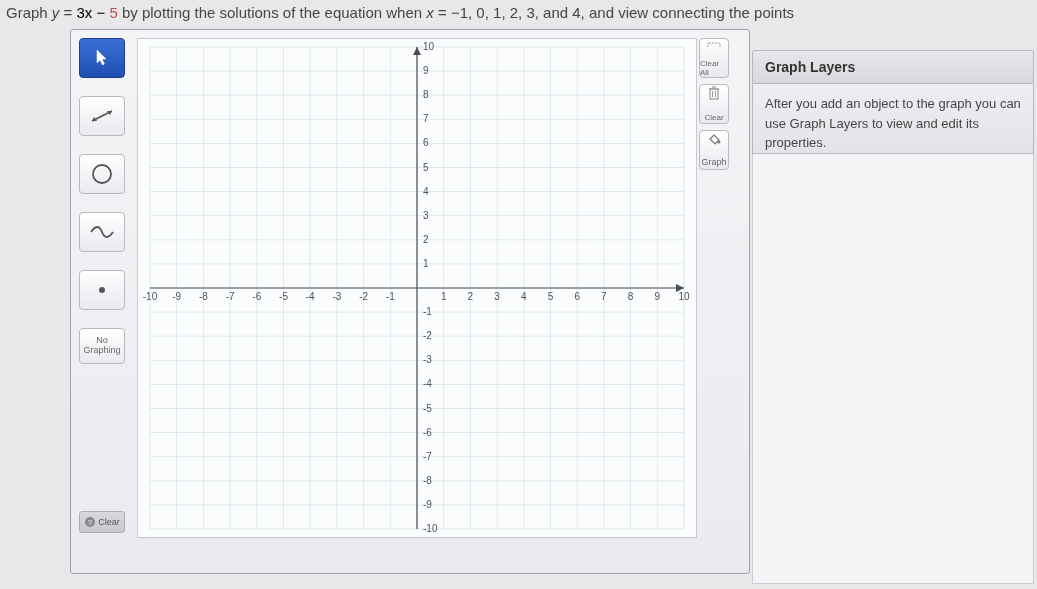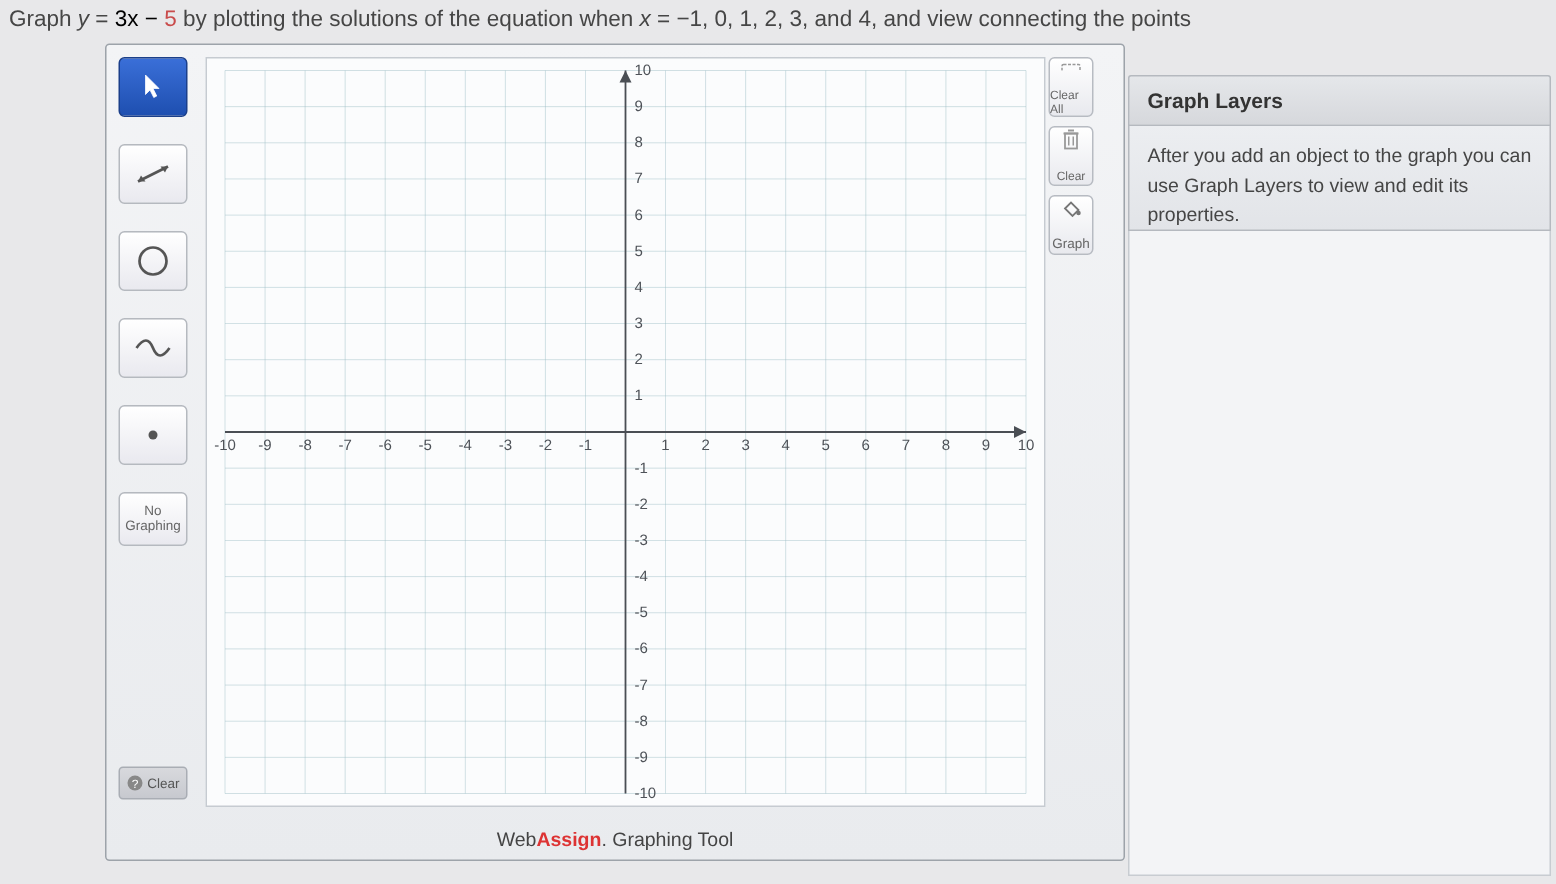--- a/index.html
+++ b/index.html
@@ -313,23 +313,20 @@
       </div>
       <div class="mini-btn">
         <svg width="16" height="14">
           <path d="M4 8 L8 4 L13 9 L9 13 Z" fill="none" stroke="#777" stroke-width="1.2"></path>
           <circle cx="13" cy="11" r="1.5" fill="#777"></circle>
         </svg>
         <span>Graph</span>
       </div>
     </div>
 
-    <div class="footer-label">
-      <span>Web</span><span class="wa-assign">Assign</span><span>. Graphing Tool</span>
-    </div>
   </div>
 
   <div class="layers-panel">
     <div class="layers-header">Graph Layers</div>
     <div class="layers-body">After you add an object to the graph you can use Graph Layers to view and edit its properties.</div>
     <div class="layers-rest"></div>
   </div>
 </div>
 
 </body></html>

